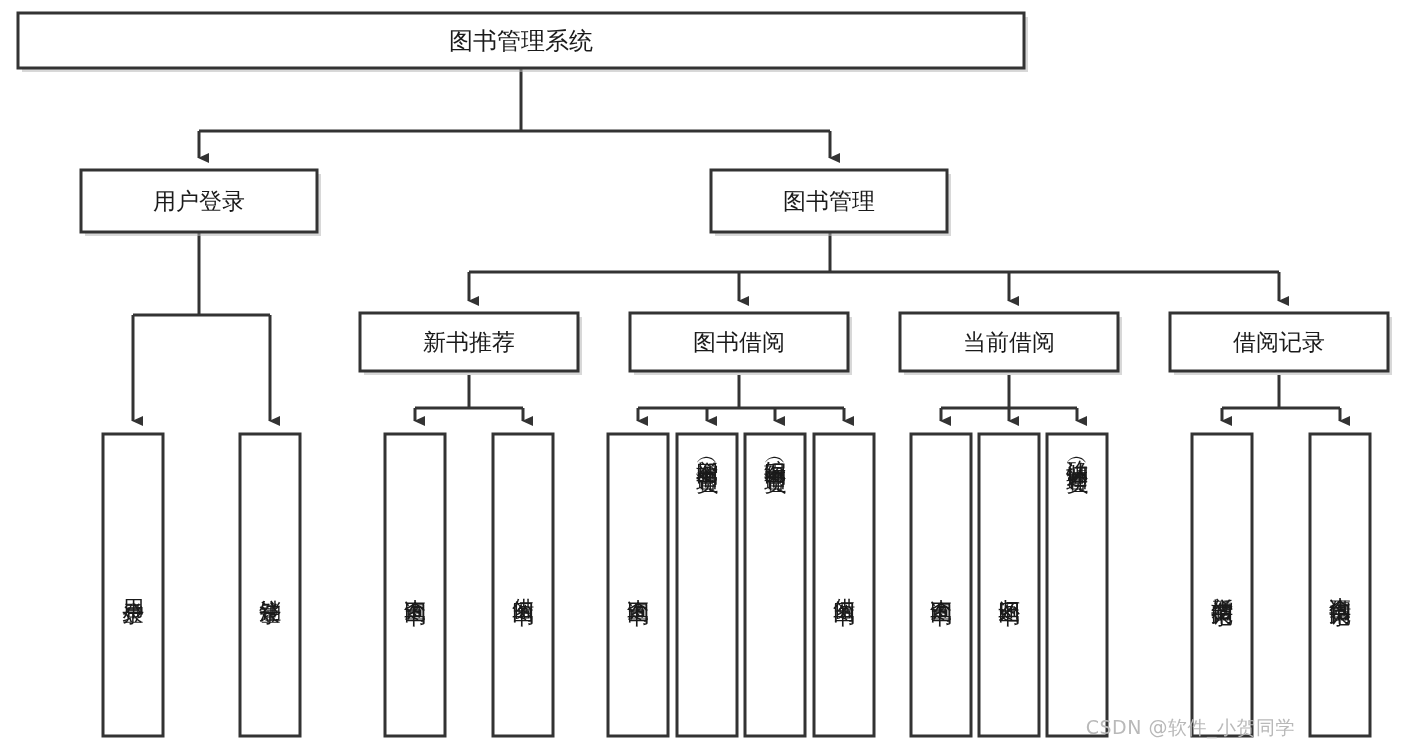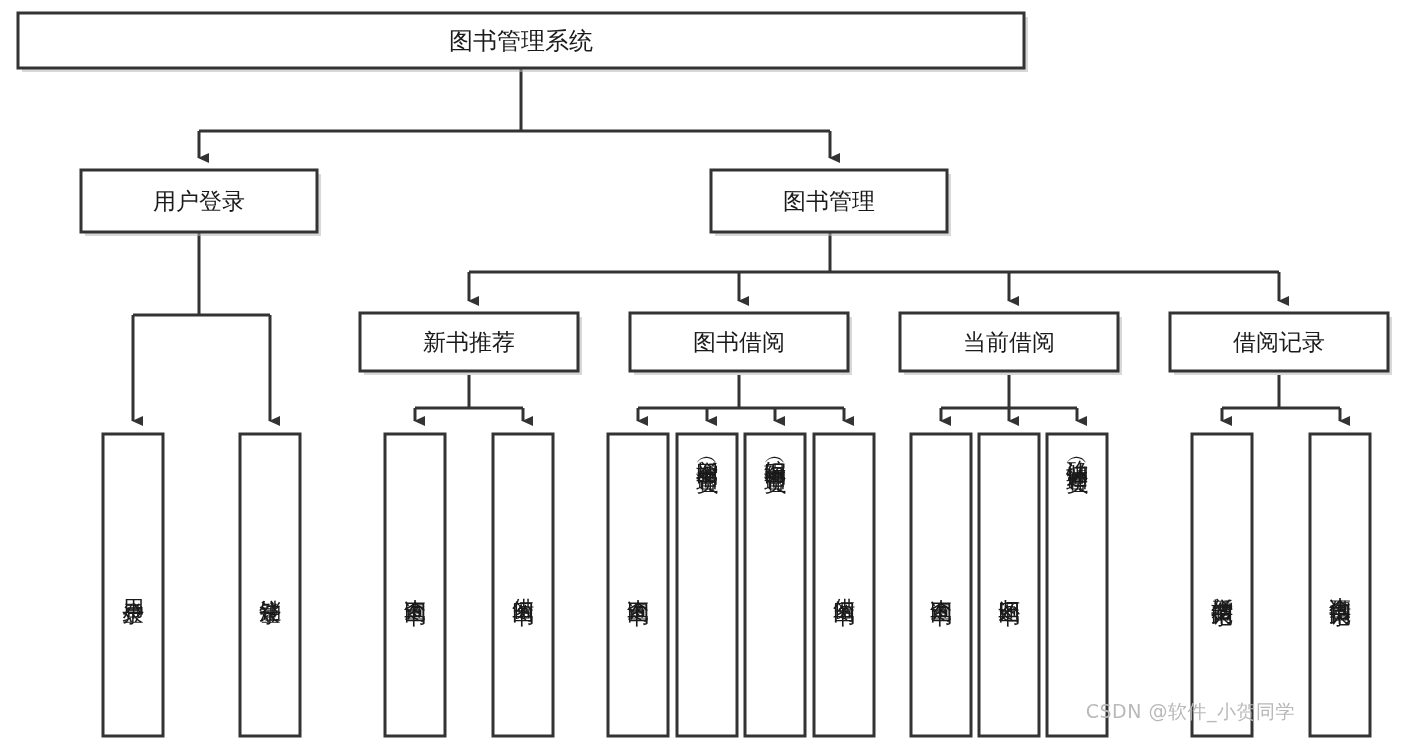--- a/index.html
+++ b/index.html
@@ -69,21 +69,21 @@
     font-family: "DejaVu Sans", "Liberation Sans", sans-serif;
     font-size: 22px;
     line-height: 1.12;
     letter-spacing: 2px;
     color: #1a1a1a;
     white-space: nowrap;
   }
   .watermark {
     position: absolute;
     right: 10px;
-    bottom: 22px;
+    bottom: 6px;
     font-family: "DejaVu Sans", "Liberation Sans", sans-serif;
     font-size: 19px;
     color: #b9b9b9;
     letter-spacing: 0.5px;
     white-space: nowrap;
   }
 </style>
 </head>
 <body>
 

